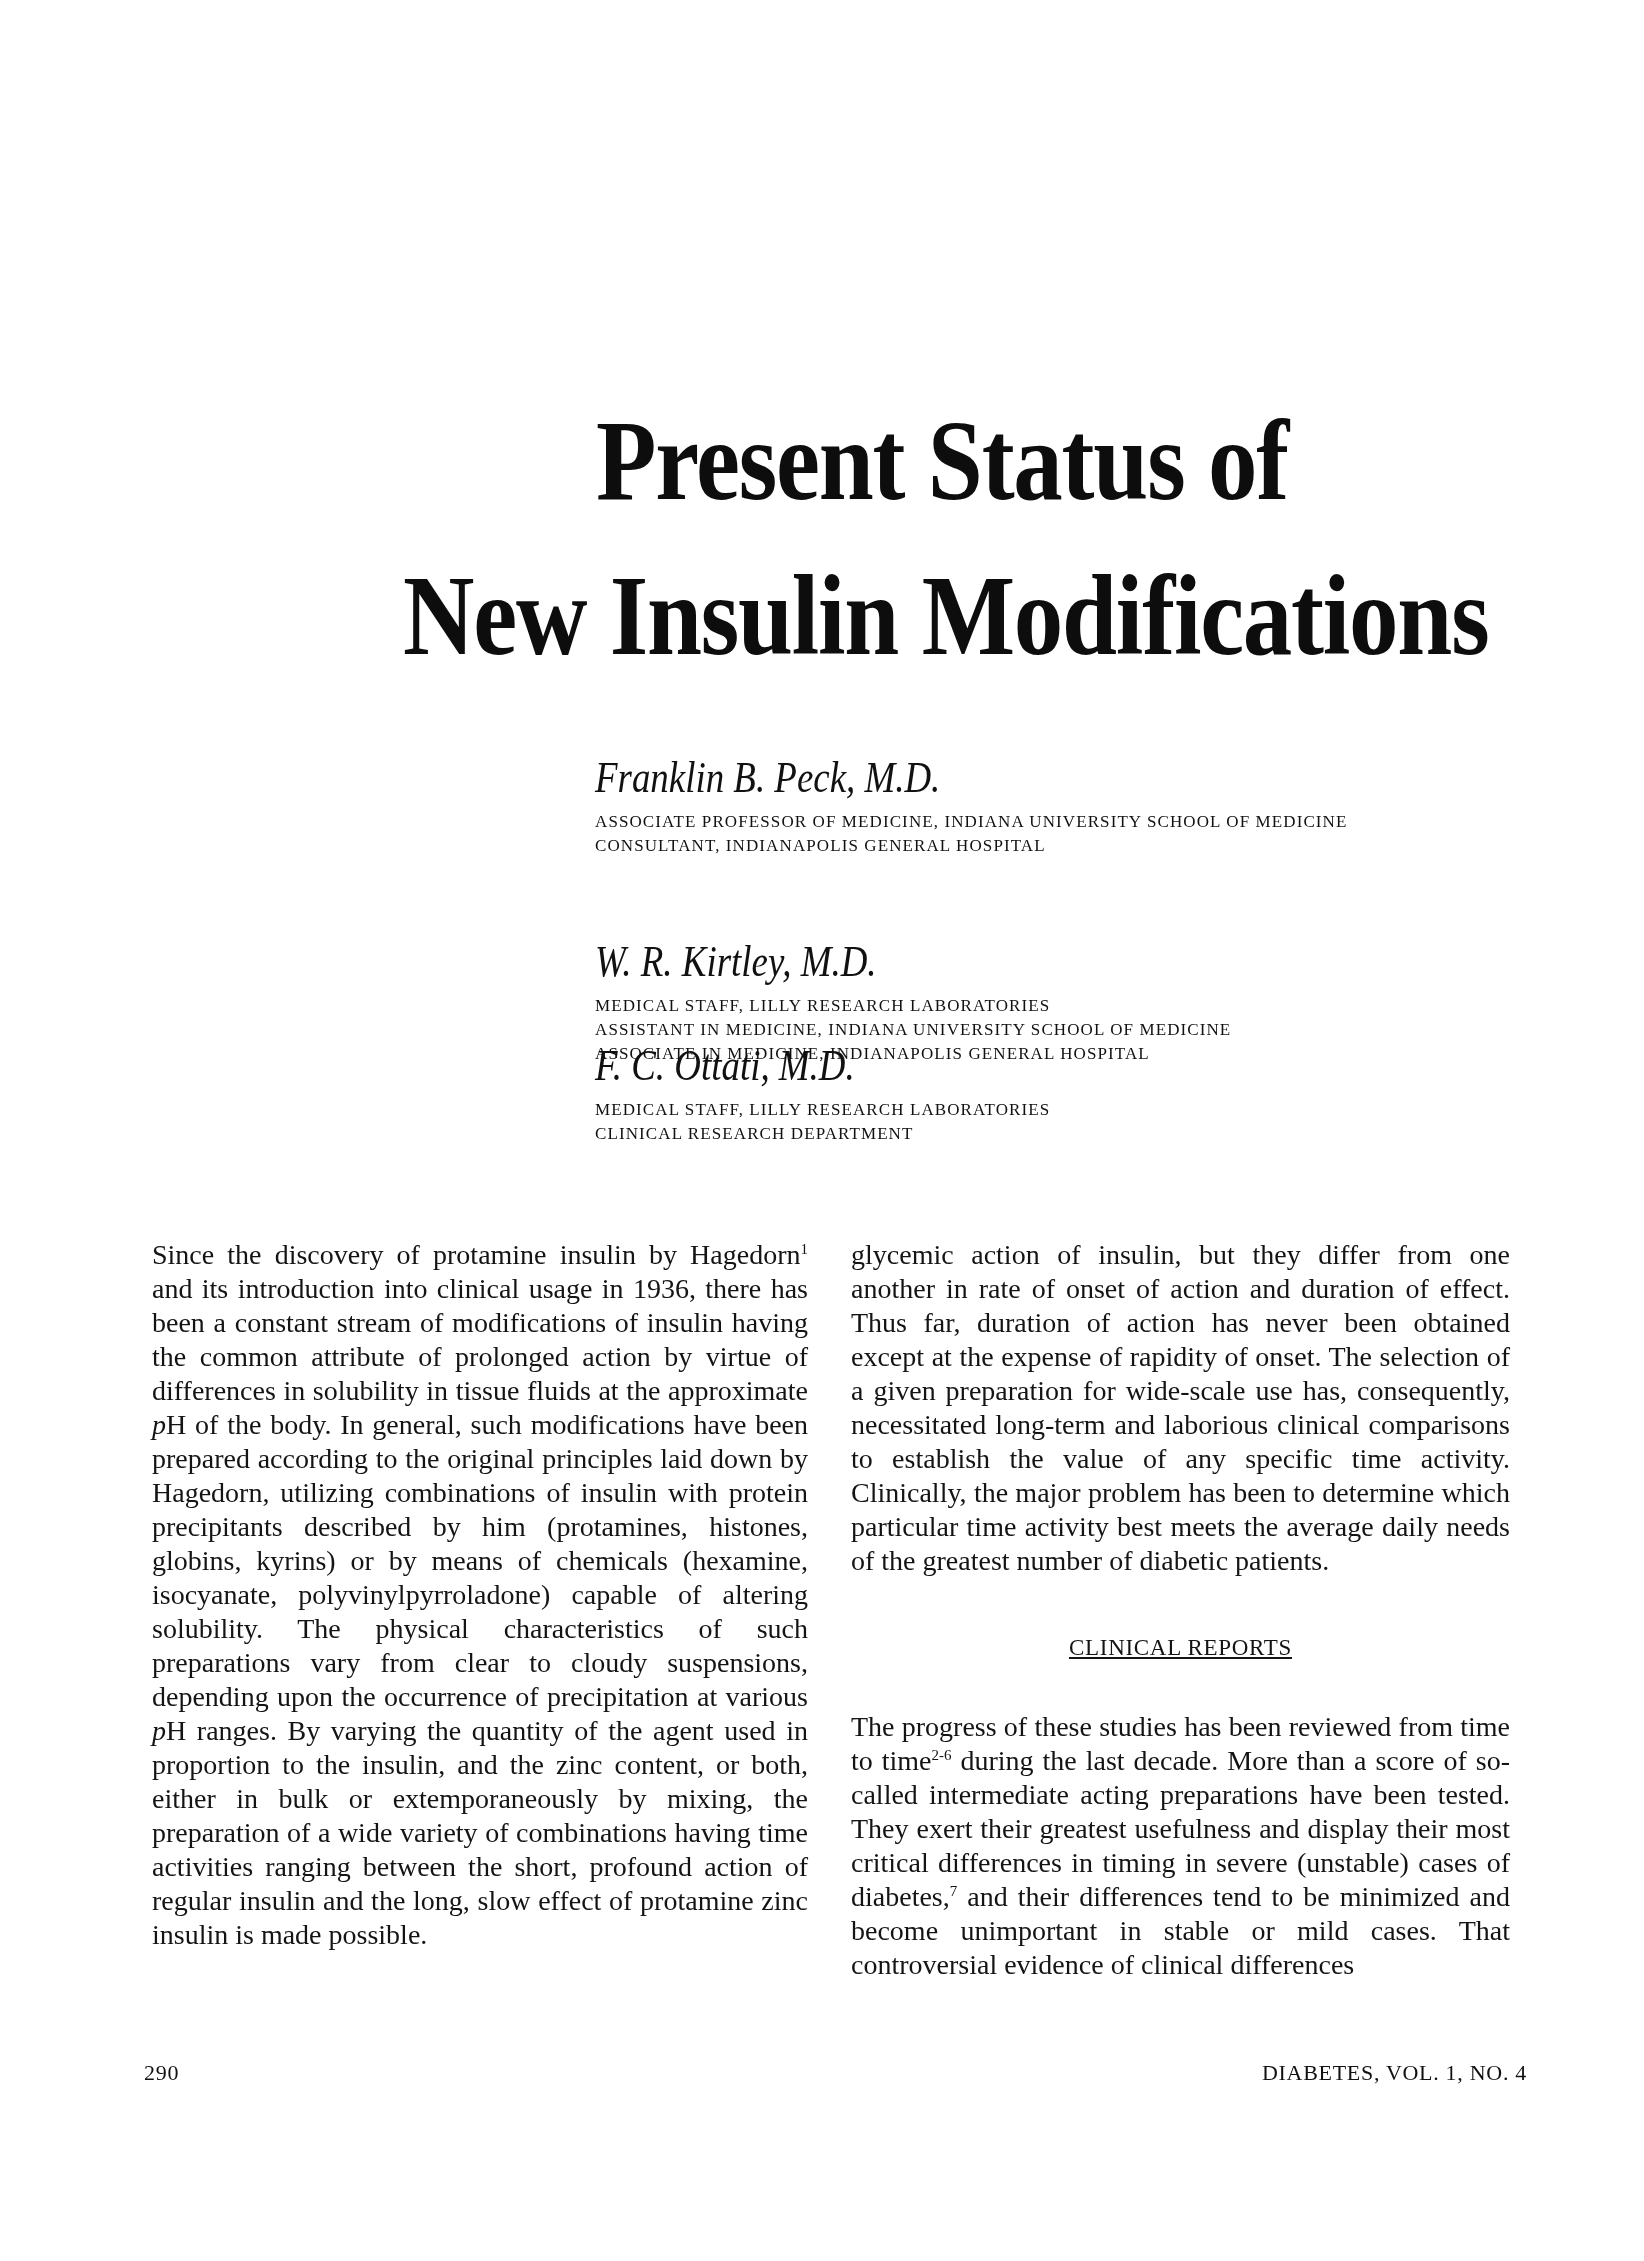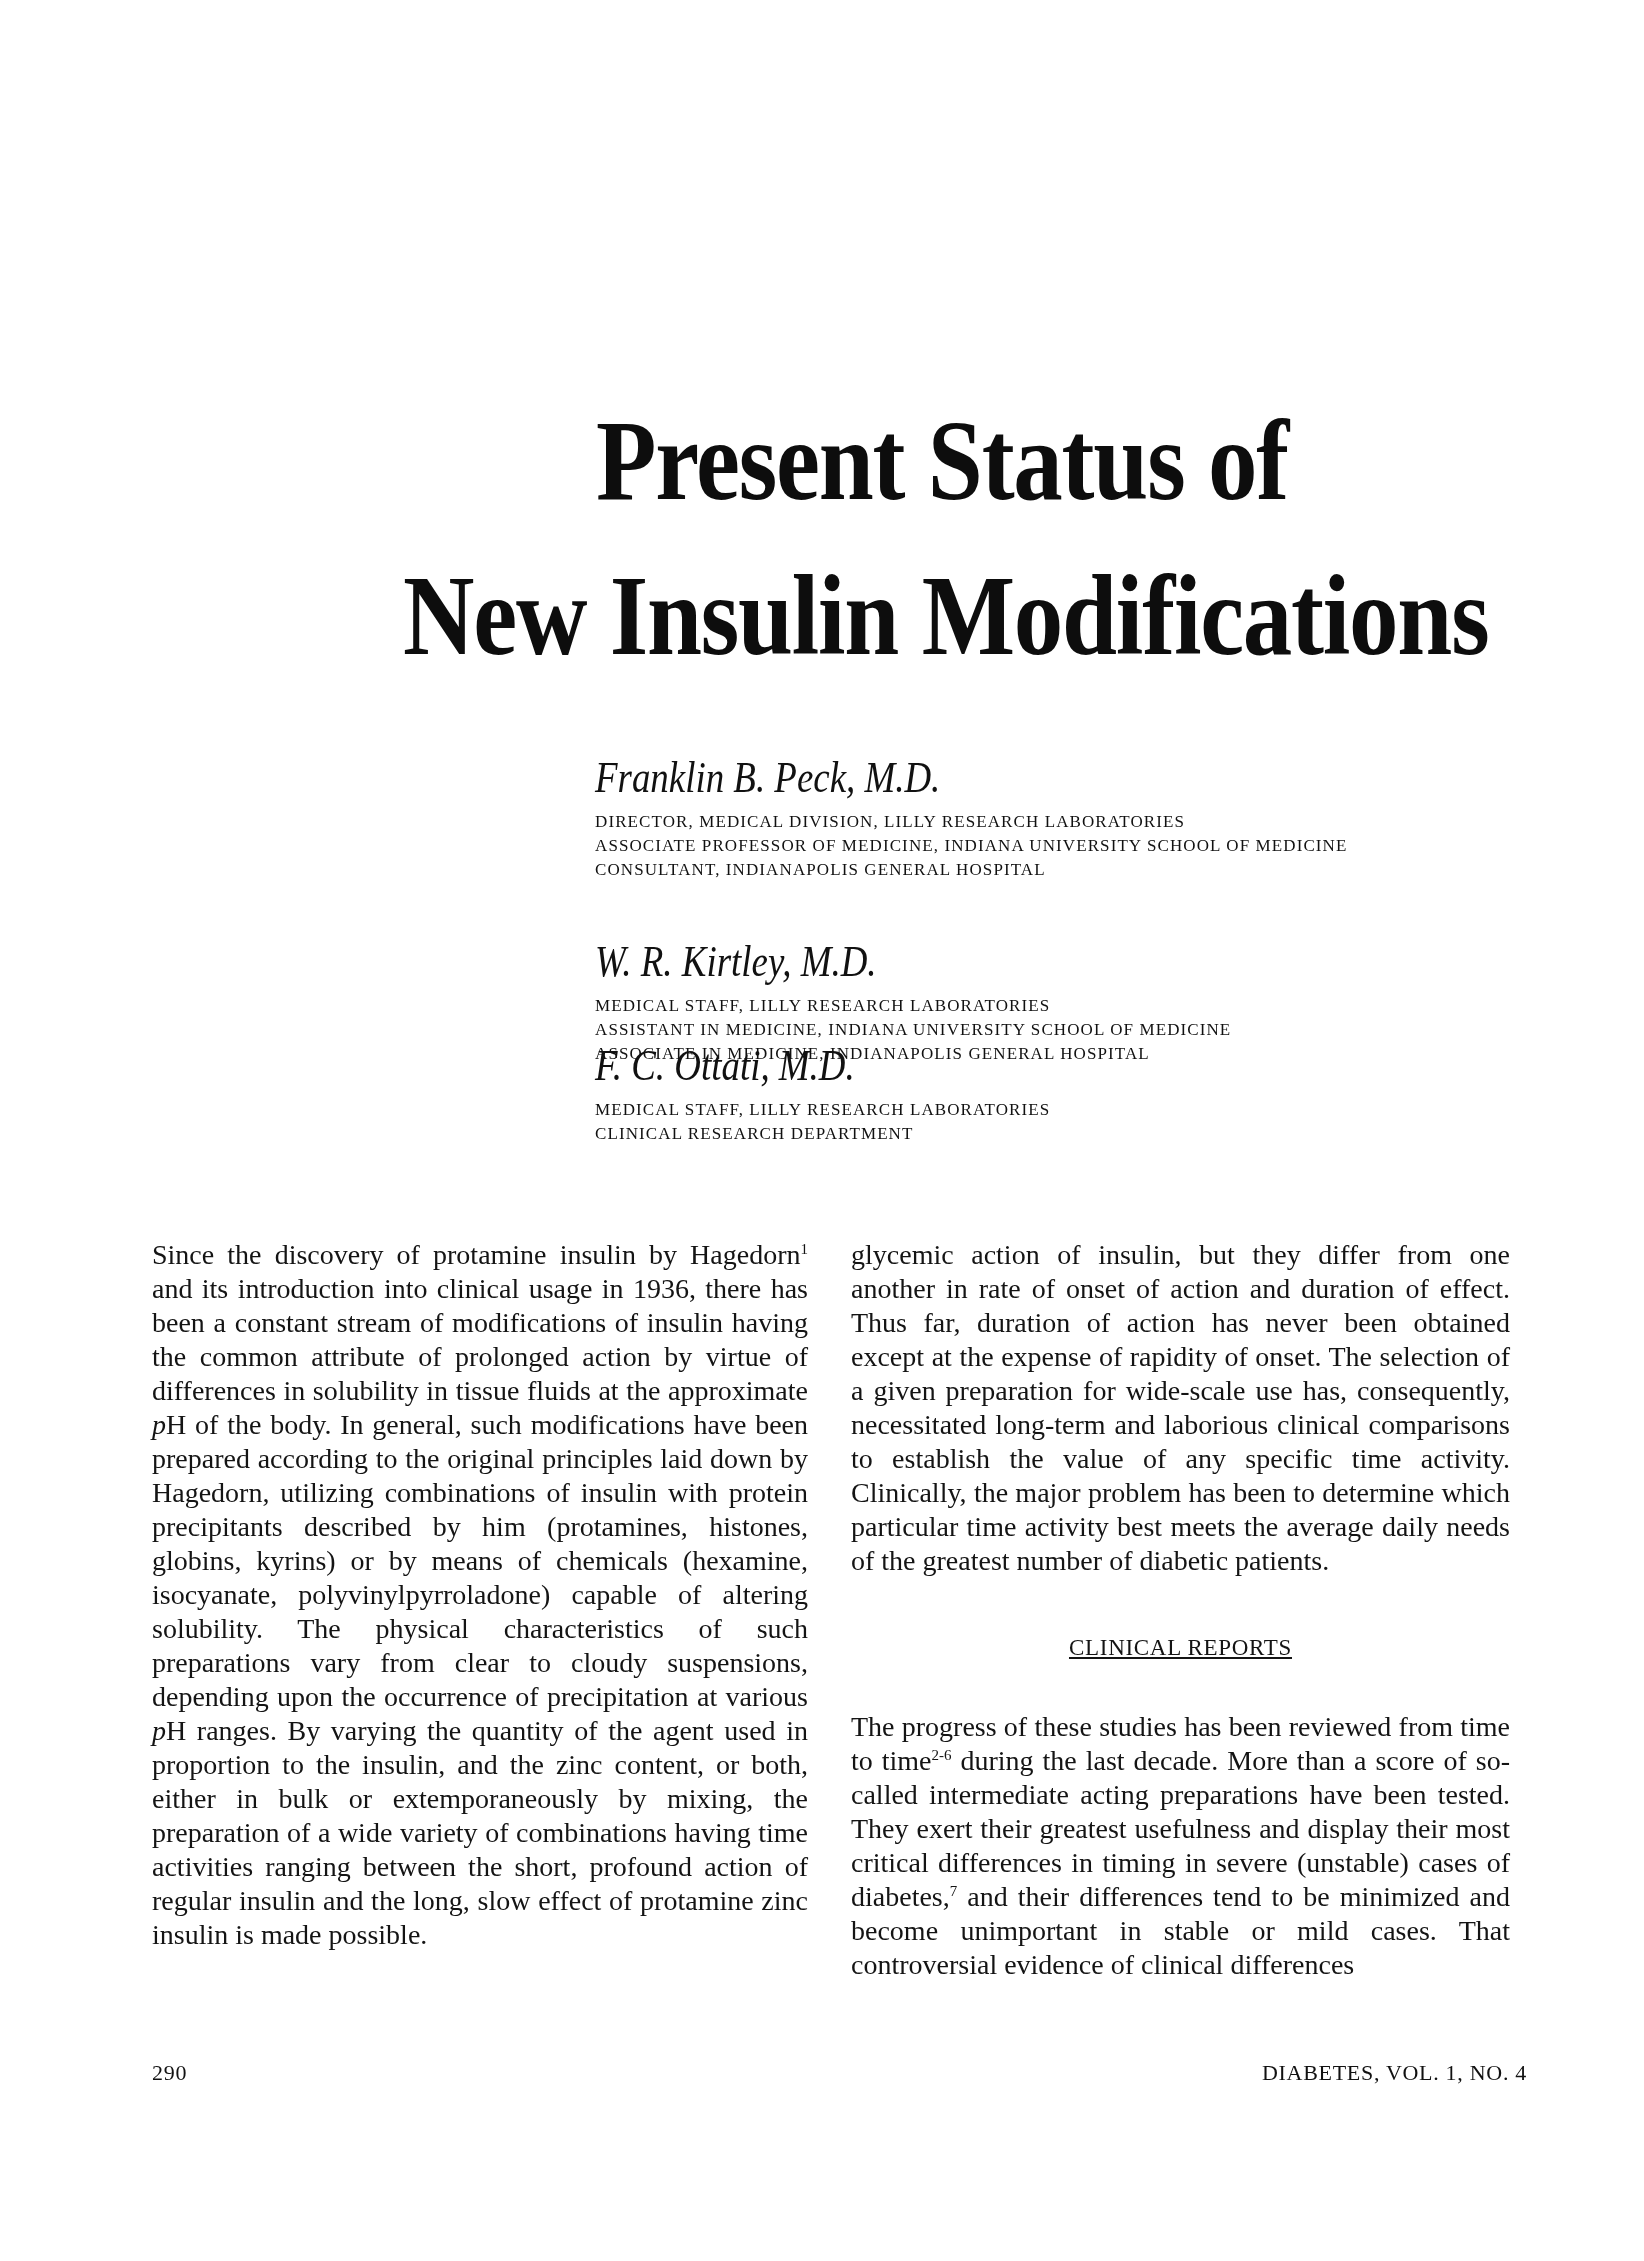--- a/index.html
+++ b/index.html
@@ -33,35 +33,34 @@
   #col-left { left: 152px; width: 656px; }
   #col-right { left: 851px; width: 659px; }
   .col p { margin: 0; }
   .col p.indent { text-indent: 33px; }
   .section-heading {
     text-align: center; font-size: 23px; letter-spacing: 0.7px; margin: 58px 0 51px 0; line-height: 1; text-decoration: underline;
   }
   sup { font-size: 15px; line-height: 0; vertical-align: super; }
   .ph { font-style: italic; }
 
-  .footer { position: absolute; top: 2060px; font-family: "Liberation Serif", serif; font-size: 22px; letter-spacing: 0.7px; margin-left: 8px; }
+  .footer { position: absolute; top: 2060px; font-family: "Liberation Serif", serif; font-size: 22px; letter-spacing: 0.7px; }
   #page-num { left: 144px; }
   #journal { right: 118px; }
 </style>
 </head>
 <body>
 
 <div>
   <div id="title1" class="title-line">Present Status of</div>
   <div id="title2" class="title-line">New Insulin Modifications</div>
 </div>
 
 <div id="author0" class="author-block">
   <div class="author-name">Franklin B. Peck, M.D.</div>
-  <div class="affil">DIRECTOR, MEDICAL DIVISION, LILLY RESEARCH LABORATORIES</div>
   <div class="affil">ASSOCIATE PROFESSOR OF MEDICINE, INDIANA UNIVERSITY SCHOOL OF MEDICINE</div>
   <div class="affil">CONSULTANT, INDIANAPOLIS GENERAL HOSPITAL</div>
 </div>
 
 <div id="author1" class="author-block">
   <div class="author-name">W. R. Kirtley, M.D.</div>
   <div class="affil">MEDICAL STAFF, LILLY RESEARCH LABORATORIES</div>
   <div class="affil">ASSISTANT IN MEDICINE, INDIANA UNIVERSITY SCHOOL OF MEDICINE</div>
   <div class="affil">ASSOCIATE IN MEDICINE, INDIANAPOLIS GENERAL HOSPITAL</div>
 </div>

